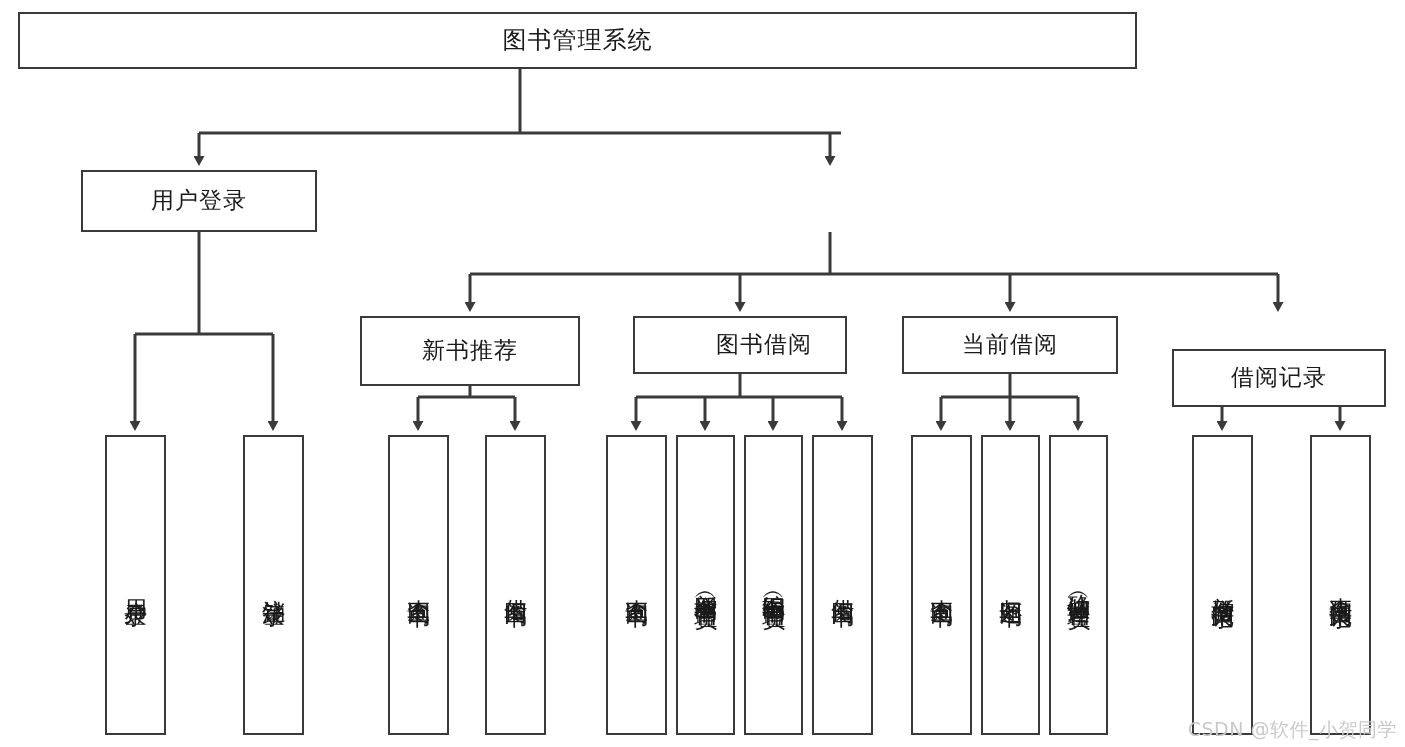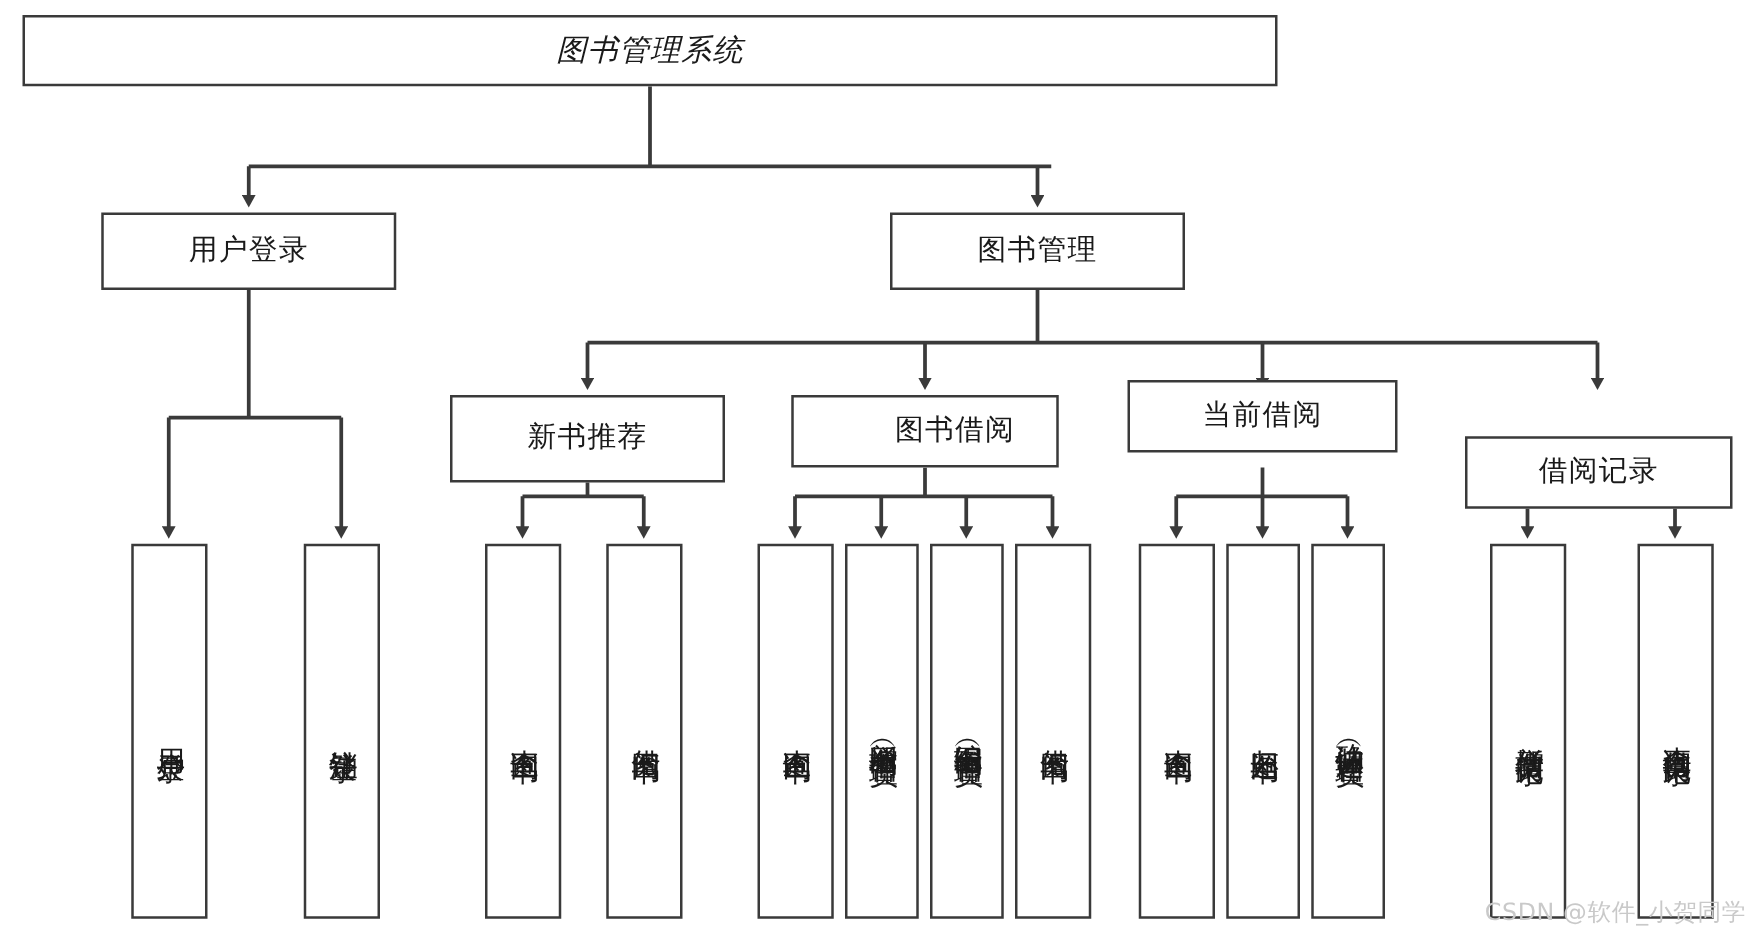--- a/index.html
+++ b/index.html
@@ -121,41 +121,38 @@
       <path d="M1010,397 L1010,422" marker-end="url(#arrow)"></path>
       <path d="M1078,397 L1078,422" marker-end="url(#arrow)"></path>
 
       <path d="M1278,374 L1278,397"></path>
       <path d="M1222,397 L1340,397"></path>
       <path d="M1222,397 L1222,422" marker-end="url(#arrow)"></path>
       <path d="M1340,397 L1340,422" marker-end="url(#arrow)"></path>
     </g>
   </svg>
 
-  <div class="node node-h node-root" style="left:18px; top:12px; width:1004px; height:57px;font-style:italic;">
+  <div class="node node-h node-root" style="left:18px; top:12px; width:1119px; height:57px;">
     <span>图书管理系统</span>
   </div>
 
   <div class="node node-h" style="left:81px; top:170px; width:236px; height:62px;">
     <span>用户登录</span>
   </div>
 
-  <div class="node node-h" style="left:712px; top:170px; width:236px; height:62px;">
-    <span>图书管理</span>
-  </div>
 
   <div class="node node-h" style="left:360px; top:316px; width:220px; height:70px;">
     <span>新书推荐</span>
   </div>
 
   <div class="node node-h" style="left:633px; top:316px; width:214px; height:58px;padding-left:48px;">
     <span>图书借阅</span>
   </div>
 
-  <div class="node node-h" style="left:902px; top:304px; width:216px; height:58px;">
+  <div class="node node-h" style="left:902px; top:316px; width:216px; height:58px;">
     <span>当前借阅</span>
   </div>
 
   <div class="node node-h" style="left:1172px; top:316px; width:214px; height:58px;margin-top:33px;">
     <span>借阅记录</span>
   </div>
 
   <div class="node node-v" style="left:105px; top:435px; width:61px; height:300px;">
     <span>用户登录</span>
   </div>

